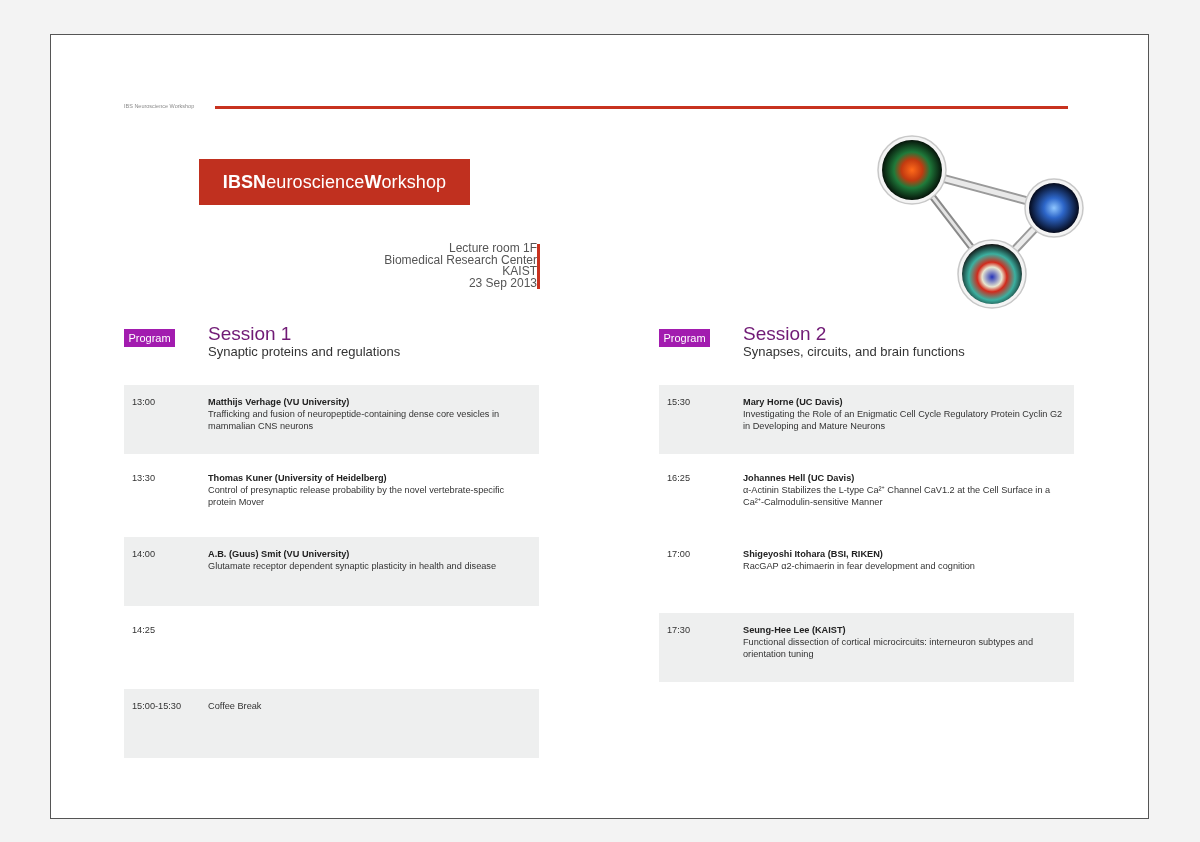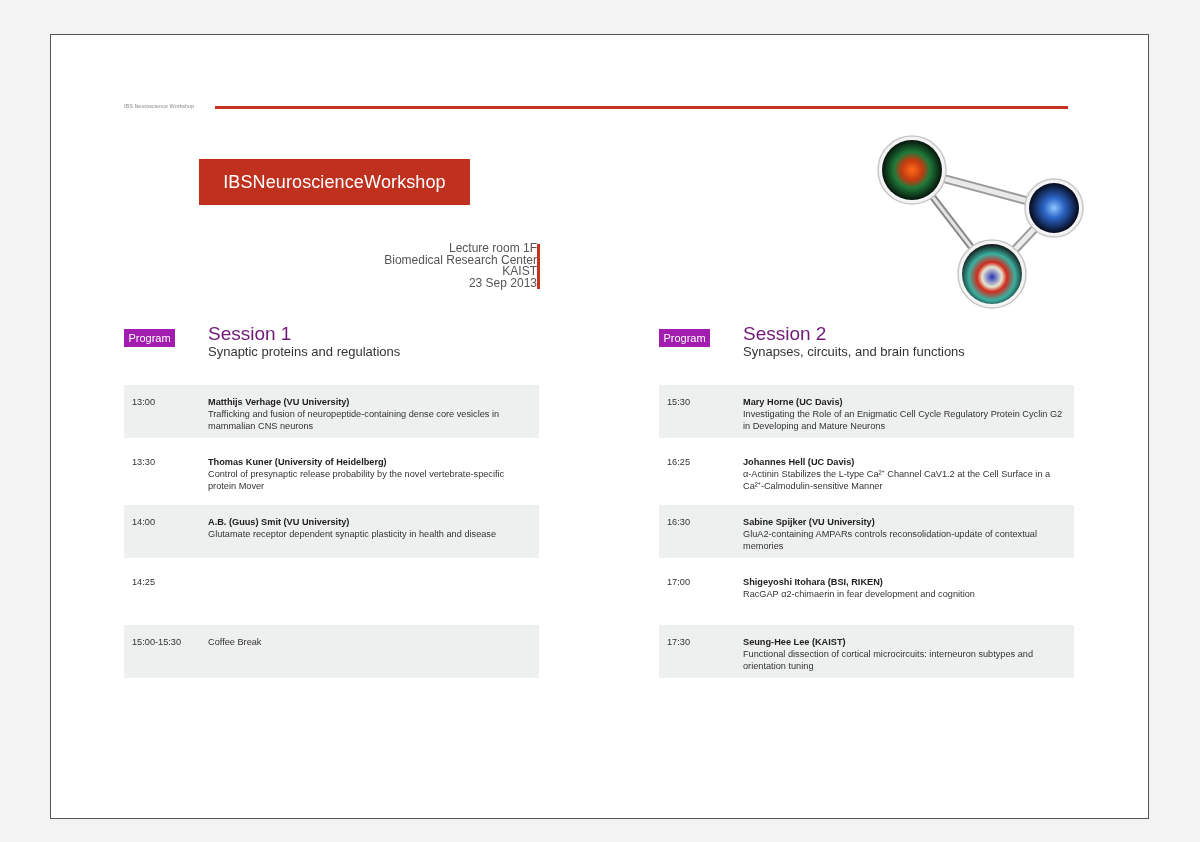--- a/index.html
+++ b/index.html
@@ -17,21 +17,21 @@
     font-family:"Liberation Sans", sans-serif; white-space:nowrap;
   }
   .running-rule {
     position:absolute; left:215px; top:106px; width:853px; height:3px; background:#c8321f;
   }
   .title-box {
     position:absolute; left:199px; top:159px; width:271px; height:46px; background:#c0301f;
     color:#fff; font-size:18px; display:flex; align-items:center; justify-content:center;
     font-family:"Liberation Sans", sans-serif; letter-spacing:0.1px;
   }
-  .title-box .cap { font-weight:normal; }
+  .title-box .cap { font-weight:bold; }
   .venue {
     position:absolute; right:663px; top:243px; text-align:right; font-size:12px;
     line-height:11.5px; color:#555; font-family:"Liberation Sans", sans-serif;
   }
   .venue-bar {
     position:absolute; left:537px; top:244px; width:3px; height:45px; background:#c8321f;
   }
   .network { position:absolute; left:870px; top:128px; width:240px; height:190px; }
   .session { position:absolute; top:325px; width:415px; }
   .session.s1 { left:124px; }
@@ -44,21 +44,21 @@
   .session-title {
     position:absolute; left:84px; top:-2px; font-size:19px; color:#701a75;
     font-family:"Liberation Sans", sans-serif; white-space:nowrap;
   }
   .session-sub {
     position:absolute; left:84px; top:19px; font-size:13px; color:#333;
     font-family:"Liberation Sans", sans-serif; white-space:nowrap;
   }
   .rows { position:absolute; left:0; top:60px; width:415px; }
   .row {
-    position:relative; height:53px; box-sizing:border-box; margin-bottom:7px;
+    position:relative; height:69px; box-sizing:border-box; margin-bottom:7px;
     font-family:"Liberation Sans", sans-serif; font-size:9.2px; line-height:11.8px;
   }
   .row.shade { background:#eeefef; }
   .row .time { position:absolute; left:8px; top:12px; color:#333; }
   .row .body { position:absolute; left:84px; top:12px; width:320px; color:#333; }
   .row .speaker { font-weight:bold; color:#222; }
 </style>
 </head>
 <body>
 
@@ -170,27 +170,20 @@
           <div>Investigating the Role of an Enigmatic Cell Cycle Regulatory Protein Cyclin G2 in Developing and Mature Neurons</div>
         </div>
     </div>
     <div class="row">
       <div class="time">16:25</div>
       <div class="body">
           <div class="speaker">Johannes Hell (UC Davis)</div>
           <div>α-Actinin Stabilizes the L-type Ca²⁺ Channel CaV1.2 at the Cell Surface in a Ca²⁺-Calmodulin-sensitive Manner</div>
         </div>
     </div>
-    <div class="row shade">
-      <div class="time">16:30</div>
-      <div class="body">
-          <div class="speaker">Sabine Spijker (VU University)</div>
-          <div>GluA2-containing AMPARs controls reconsolidation-update of contextual memories</div>
-        </div>
-    </div>
     <div class="row">
       <div class="time">17:00</div>
       <div class="body">
           <div class="speaker">Shigeyoshi Itohara (BSI, RIKEN)</div>
           <div>RacGAP α2-chimaerin in fear development and cognition</div>
         </div>
     </div>
     <div class="row shade">
       <div class="time">17:30</div>
       <div class="body">

